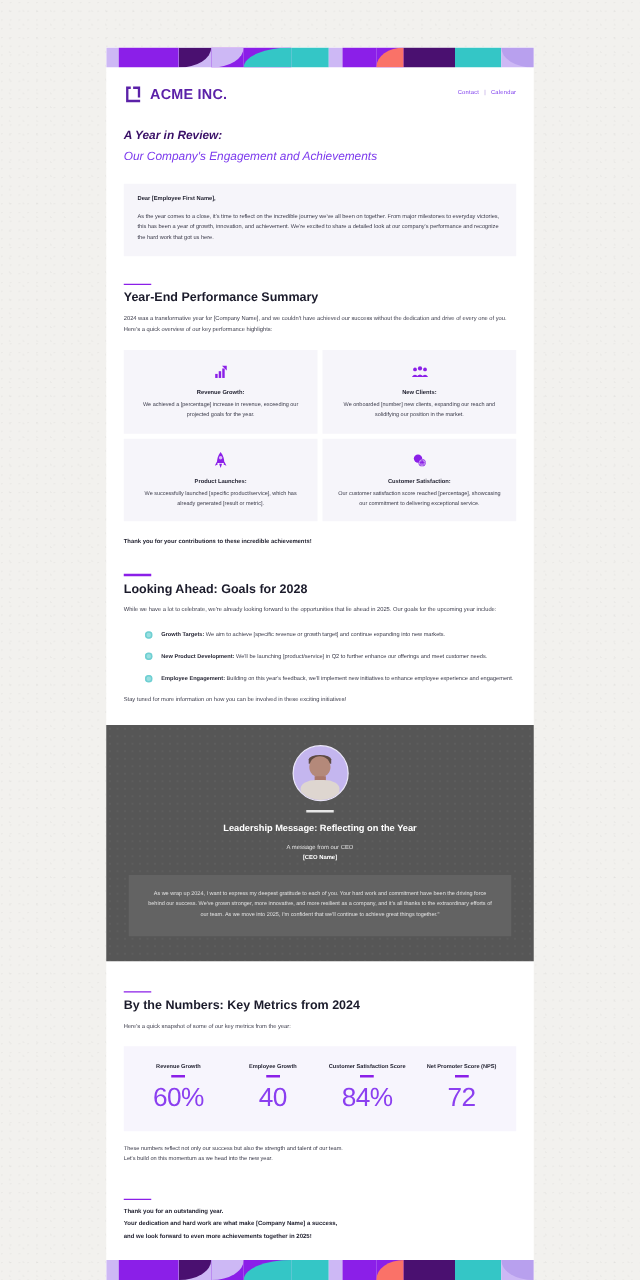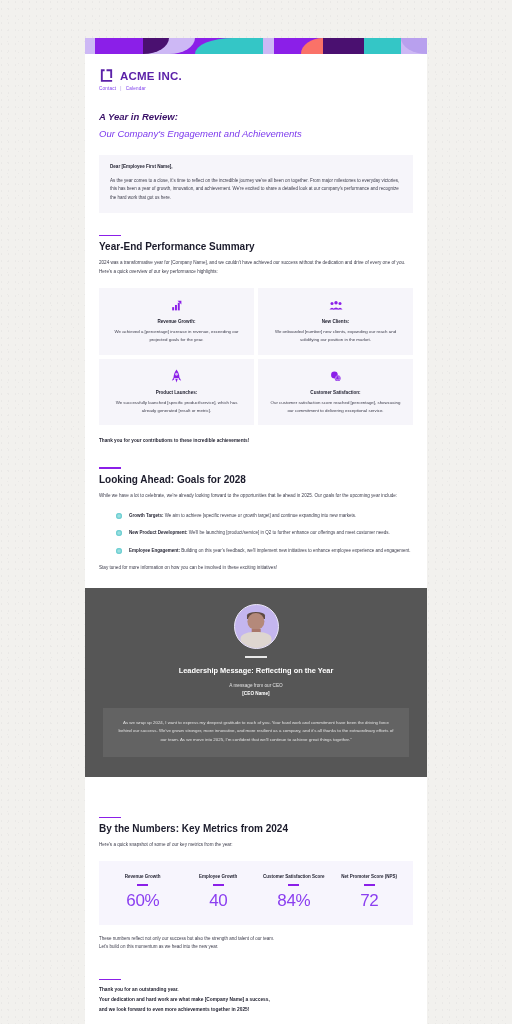--- a/index.html
+++ b/index.html
@@ -64,21 +64,20 @@
   .s12 { width: 30px; background: #cdb8f5; }
   .s12::after { content:""; position:absolute; left:0; top:0; width:100%; height:100%;
                background:#b8a0ee; border-radius: 0 0 0 100%; }
 
   
   .header {
     padding: 14px 14px 8px 14px;
     display: flex;
     align-items: flex-start;
     justify-content: space-between;
-    flex-direction: column;
   }
   .brand { display: flex; align-items: center; gap: 6px; }
   .logo-mark { width: 15px; height: 15px; flex: 0 0 auto; }
   .brand-name {
     font-size: 11.5px;
     font-weight: bold;
     color: #5b21a8;
     letter-spacing: 0.2px;
   }
   .nav { display: flex; align-items: center; gap: 4px; margin-top: 3px; }
@@ -304,21 +303,21 @@
     color: #1f1f2e;
     line-height: 1.6;
     margin-bottom: 4px;
   }
   .num .nrule {
     width: 11px; height: 1.3px;
     background: #8b1fe8;
     margin: 0 auto 5px auto;
   }
   .num .nval {
-    font-size: 17px;
+    font-size: 21px;
     color: #8b3ff0;
     font-weight: normal;
     letter-spacing: -0.4px;
   }
   .nums-note {
     font-size: 4.5px;
     line-height: 1.95;
     color: #3b3b4a;
     margin-top: 10px;
   }
@@ -483,21 +482,21 @@
       <div class="av-neck"></div>
       <div class="av-body"></div>
     </div>
     <div class="drule"></div>
     <h3>Leadership Message: Reflecting on the Year</h3>
     <div class="dfrom">A message from our CEO</div>
     <div class="dname">[CEO Name]</div>
     <div class="quote">As we wrap up 2024, I want to express my deepest gratitude to each of you. Your hard work and commitment have been the driving force behind our success. We've grown stronger, more innovative, and more resilient as a company, and it's all thanks to the extraordinary efforts of our team. As we move into 2025, I'm confident that we'll continue to achieve great things together."</div>
   </div>
 
-  <div class="section" style="margin-top:40px;">
+  <div class="section" style="margin-top:24px;">
     <div class="rule"></div>
     <div class="section-title">By the Numbers: Key Metrics from 2024</div>
     <div class="section-text">Here's a quick snapshot of some of our key metrics from the year:</div>
 
     <div class="nums-card">
       <div class="num">
         <div class="nlabel">Revenue Growth</div>
         <div class="nrule"></div>
         <div class="nval">60%</div>
       </div>

